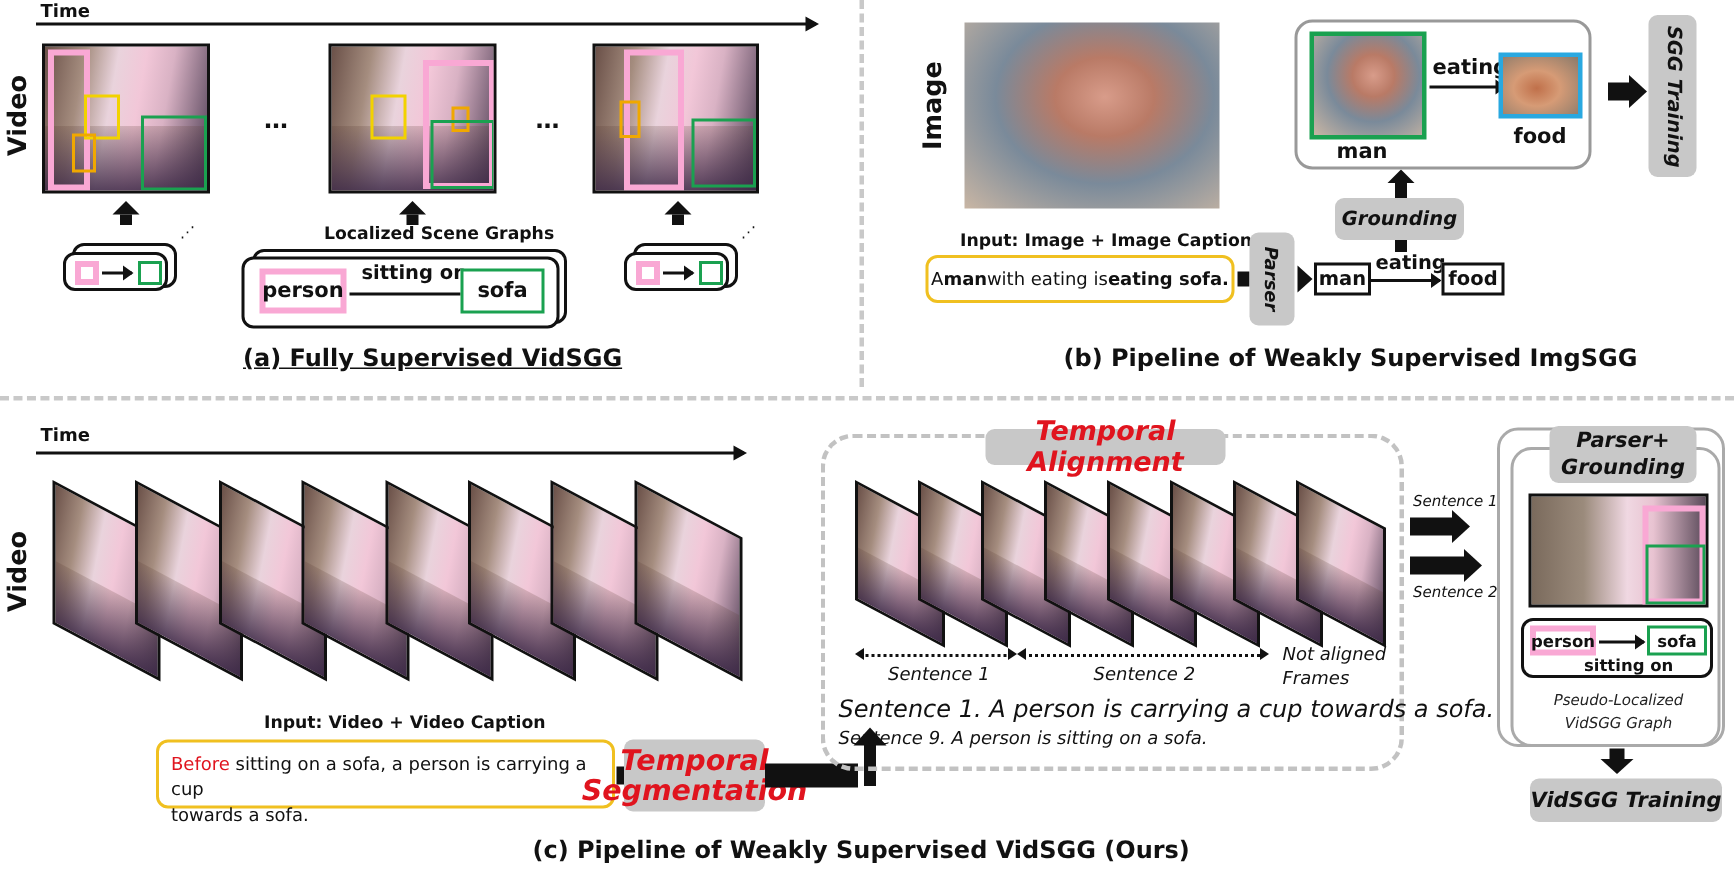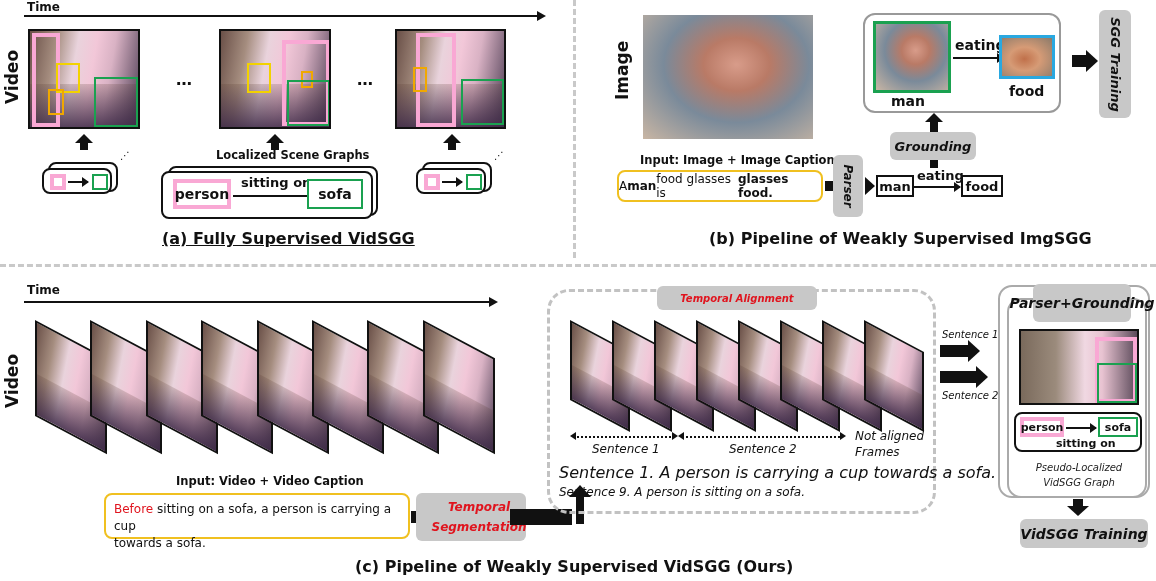--- a/index.html
+++ b/index.html
@@ -116,21 +116,21 @@
 <div class="abs caption" style="left:162px;top:229px;text-decoration:underline;">(a) Fully Supervised VidSGG</div>
 
 <div class="abs dashed-v" style="left:573px;top:0;height:258px;"></div>
 <div class="abs dashed-h" style="left:0;top:264px;width:1156px;"></div>
 
 <div class="abs side-label" style="left:612px;top:100px;">Image</div>
 <div class="abs photo-man" style="left:643px;top:15px;width:170px;height:124px;"></div>
 
 <div class="abs small-bold" style="left:640px;top:153px;">Input: Image + Image Caption</div>
 <div class="abs yellow-box" style="left:617px;top:170px;width:206px;height:32px;display:flex;align-items:center;justify-content:center;font-size:12px;">
-  <span>A </span><b>man</b>&nbsp;<span style="margin-left:-4px"> food glasses is </span><b>glasses food.</b>
+  <span>A </span><b>man</b>&nbsp;<span style="margin-left:-4px"> with eating is </span><b>eating sofa.</b>
 </div>
 <div class="abs" style="left:825px;top:181px;width:8px;height:10px;background:#111;"></div>
 <div class="abs gray-box" style="left:833px;top:155px;width:30px;height:62px;">
   <span class="rot-text" style="font-size:12px;">Parser</span>
 </div>
 <div class="abs" style="left:865px;top:177px;border-left:10px solid #111;border-top:9px solid transparent;border-bottom:9px solid transparent;"></div>
 <div class="node abs" style="left:876px;top:175px;width:38px;height:22px;border:2px solid #111;font-size:13px;">man</div>
 <div class="edge" style="left:914px;top:186px;width:46px;"></div>
 <div class="abs" style="left:917px;top:168px;font-size:13px;font-weight:bold;">eating</div>
 <div class="node abs" style="left:961px;top:175px;width:42px;height:22px;border:2px solid #111;font-size:13px;">food</div>
@@ -172,31 +172,31 @@
 <div class="abs frame skew" style="left:312px;top:320px;width:72px;height:96px;"></div>
 <div class="abs frame skew" style="left:367px;top:320px;width:72px;height:96px;"></div>
 <div class="abs frame skew" style="left:423px;top:320px;width:72px;height:96px;"></div>
 
 <div class="abs small-bold" style="left:176px;top:474px;">Input: Video + Video Caption</div>
 <div class="abs yellow-box" style="left:104px;top:493px;width:306px;height:46px;padding:6px 8px;font-size:12px;line-height:17px;">
   <span class="red">Before</span><span> sitting on a sofa, a person is carrying a cup</span><br>
   <span>towards a sofa.</span>
 </div>
 <div class="abs" style="left:411px;top:511px;width:6px;height:12px;background:#111;"></div>
-<div class="abs gray-box" style="left:416px;top:493px;width:94px;height:48px;font-size:12px;line-height:20px;flex-direction:column;padding-left:16px;">
+<div class="abs gray-box" style="left:416px;top:493px;width:94px;height:48px;font-size:19px;line-height:20px;flex-direction:column;">
   <span class="red">Temporal</span>
   <span class="red">Segmentation</span>
 </div>
 <div class="abs" style="left:510px;top:509px;width:62px;height:16px;background:#111;"></div>
 <div class="abs" style="left:564px;top:509px;width:10px;height:0;"></div>
 <div class="abs" style="left:576px;top:496px;width:8px;height:28px;background:#111;"></div>
 <div class="abs" style="left:569px;top:485px;border-bottom:12px solid #111;border-left:11px solid transparent;border-right:11px solid transparent;"></div>
 
 <div class="abs" style="left:547px;top:289px;width:389px;height:225px;border:3px dashed #c2c2c2;border-radius:22px;box-sizing:border-box;"></div>
-<div class="abs gray-box" style="left:657px;top:286px;width:160px;height:24px;font-size:10px;">
+<div class="abs gray-box" style="left:657px;top:286px;width:160px;height:24px;font-size:18px;">
   <span class="red">Temporal Alignment</span>
 </div>
 <div class="abs frame skew" style="left:570px;top:320px;width:60px;height:80px;"></div>
 <div class="abs frame skew" style="left:612px;top:320px;width:60px;height:80px;"></div>
 <div class="abs frame skew" style="left:654px;top:320px;width:60px;height:80px;"></div>
 <div class="abs frame skew" style="left:696px;top:320px;width:60px;height:80px;"></div>
 <div class="abs frame skew" style="left:738px;top:320px;width:60px;height:80px;"></div>
 <div class="abs frame skew" style="left:780px;top:320px;width:60px;height:80px;"></div>
 <div class="abs frame skew" style="left:822px;top:320px;width:60px;height:80px;"></div>
 <div class="abs frame skew" style="left:864px;top:320px;width:60px;height:80px;"></div>
@@ -223,21 +223,21 @@
     <div class="head" style="left:28px"></div>
   </div>
 <div class="big-arrow-r" style="left:940px;top:366px;">
     <div class="stem" style="width:38px"></div>
     <div class="head" style="left:36px"></div>
   </div>
 <div class="abs ital" style="left:942px;top:390px;font-size:10px;">Sentence 2</div>
 
 <div class="abs" style="left:998px;top:285px;width:152px;height:213px;border:2px solid #aaa;border-radius:14px;box-sizing:border-box;"></div>
 <div class="abs" style="left:1007px;top:298px;width:140px;height:200px;border:2px solid #aaa;border-radius:14px;box-sizing:border-box;background:#fff;"></div>
-<div class="abs gray-box" style="left:1033px;top:284px;width:98px;height:38px;font-size:14px;line-height:18px;flex-direction:row;">
+<div class="abs gray-box" style="left:1033px;top:284px;width:98px;height:38px;font-size:14px;line-height:18px;flex-direction:column;">
   <span>Parser+</span>
   <span>Grounding</span>
 </div>
 <div class="abs photo-room" style="left:1019px;top:329px;width:120px;height:76px;border:2px solid #111;box-sizing:border-box;">
   <div class="bb bb-blue" style="left:74px;top:6px;width:42px;height:66px;"></div>
   <div class="bb bb-green" style="left:76px;top:32px;width:40px;height:40px;"></div>
 </div>
 <div class="abs" style="left:1014px;top:412px;width:128px;height:40px;border:2px solid #111;border-radius:8px;box-sizing:border-box;">
   <div class="node bb-blue" style="left:4px;top:3px;width:44px;height:20px;font-size:11px;">person</div>
   <div class="edge" style="left:50px;top:13px;width:30px;"></div>

